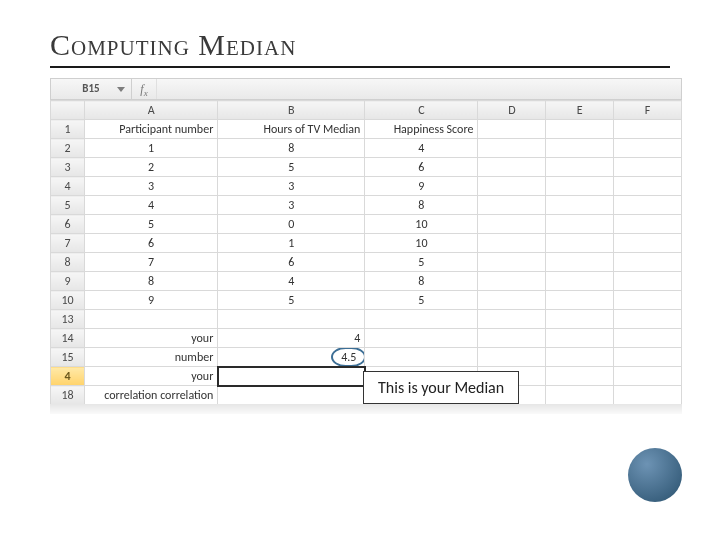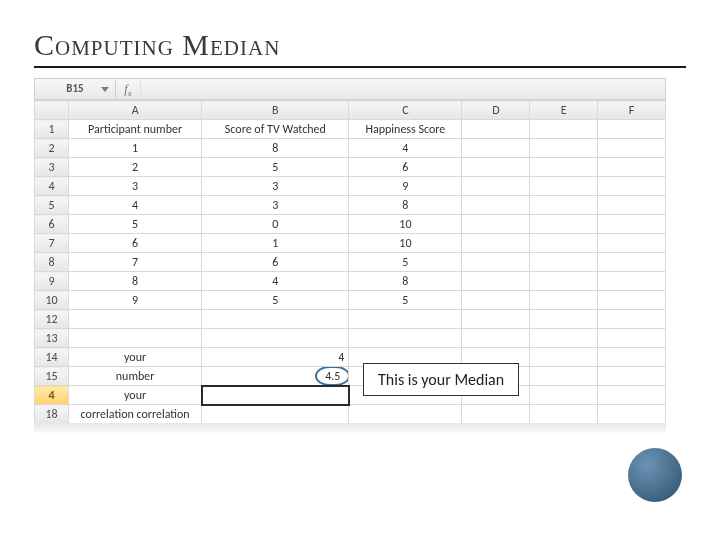--- a/index.html
+++ b/index.html
@@ -1,34 +1,34 @@
 <!DOCTYPE html>
 <html><head>
 <meta charset="utf-8">
 <style>
   html,body{margin:0;padding:0;width:720px;height:540px;background:#fff;font-family:Calibri,Arial,sans-serif;overflow:hidden}
-  .slide{position:relative;width:720px;height:540px;box-sizing:border-box;padding:28px 34px}
+  .slide{position:relative;width:720px;height:540px;box-sizing:border-box;padding:28px 50px}
   .title{font-family:Georgia,'Times New Roman',serif;font-size:30px;letter-spacing:1px;color:#3a3a3a;font-variant:small-caps;border-bottom:2px solid #1a1a1a;padding-bottom:4px;margin-bottom:10px}
 
   
   .sheet{position:relative;width:632px;font-size:12px;color:#333}
   .fbar{display:flex;align-items:center;height:20px;background:linear-gradient(#f7f7f7,#e9e9e9);border:1px solid #cfcfcf}
   .nbox{width:80px;text-align:center;font-weight:bold;font-size:11px;color:#555;border-right:1px solid #cfcfcf;height:100%;line-height:20px;position:relative}
   .nbox::after{content:"";position:absolute;right:6px;top:8px;border-left:4px solid transparent;border-right:4px solid transparent;border-top:5px solid #7d7d7d}
   .fxsym{width:24px;text-align:center;font-style:italic;font-family:Liberation Serif, serif;color:#777;border-right:1px solid #e0e0e0;height:100%;line-height:20px}
   .fxin{flex:1}
 
   .grid{border-collapse:collapse;width:100%;table-layout:fixed}
   .grid th,.grid td{border:1px solid #d9d9d9;height:18px;padding:0 4px;overflow:hidden;white-space:nowrap;font-size:12px}
   .grid th{background:linear-gradient(#f6f6f6,#e6e6e6);color:#4a4a4a;font-weight:normal;text-align:center}
   .corner{background:linear-gradient(#f0f0f0,#dcdcdc)}
   .rowhdr{background:linear-gradient(#f6f6f6,#e6e6e6);text-align:center;color:#4a4a4a;width:30px}
   .rowhdr.sel{background:linear-gradient(#ffe9a8,#ffd36b);color:#6d5a1e;font-weight:bold}
   td.c{text-align:center}
-  td.l{text-align:center}
+  td.l{text-align:right}
   td.r{text-align:right}
 
   
   .active{outline:2px solid #2a2a2a;outline-offset:-1px;position:relative}
   
   .oval-wrap{position:relative}
   .oval{position:absolute;left:-6px;right:-6px;top:-3px;bottom:-3px;border:2px solid #3d6f96;border-radius:50%/60%;pointer-events:none}
 
   
   .callout{position:absolute;background:#fff;border:1px solid #333;padding:6px 14px;font-size:16px;color:#222;white-space:nowrap}
@@ -68,21 +68,21 @@
             <th>C</th>
             <th>D</th>
             <th>E</th>
             <th>F</th>
           </tr>
         </thead>
       <tbody id="tbody">
           <tr>
             <td class="rowhdr">1</td>
             <td class="l">Participant number</td>
-            <td class="l">Score of TV Watched</td>
+            <td class="l">Hours of TV Median</td>
             <td class="l">Happiness Score</td>
             <td class=""></td>
             <td class=""></td>
             <td class=""></td>
           </tr>
           <tr>
             <td class="rowhdr">2</td>
             <td class="c">1</td>
             <td class="c">8</td>
             <td class="c">4</td>
@@ -156,29 +156,20 @@
           <tr>
             <td class="rowhdr">10</td>
             <td class="c">9</td>
             <td class="c">5</td>
             <td class="c">5</td>
             <td class=""></td>
             <td class=""></td>
             <td class=""></td>
           </tr>
           <tr>
-            <td class="rowhdr">12</td>
-            <td class=""></td>
-            <td class=""></td>
-            <td class=""></td>
-            <td class=""></td>
-            <td class=""></td>
-            <td class=""></td>
-          </tr>
-          <tr>
             <td class="rowhdr">13</td>
             <td class=""></td>
             <td class=""></td>
             <td class=""></td>
             <td class=""></td>
             <td class=""></td>
             <td class=""></td>
           </tr>
           <tr>
             <td class="rowhdr">14</td>
@@ -223,16 +214,16 @@
             <td style="height: 8px;"></td>
             <td style="height: 8px;"></td>
             <td style="height: 8px;"></td>
             <td style="height: 8px;"></td>
           </tr>
         </tbody>
     </table>
     <div class="shadow"></div>
   </div>
 
-  <div class="callout" id="callout" style="left: 363px; top: 363px;">This is your Median</div>
+  <div class="callout" id="callout" style="left: 363px; top: 371px;">This is your Median</div>
 
   <div class="deco"></div>
 </div>
 
 </body></html>

